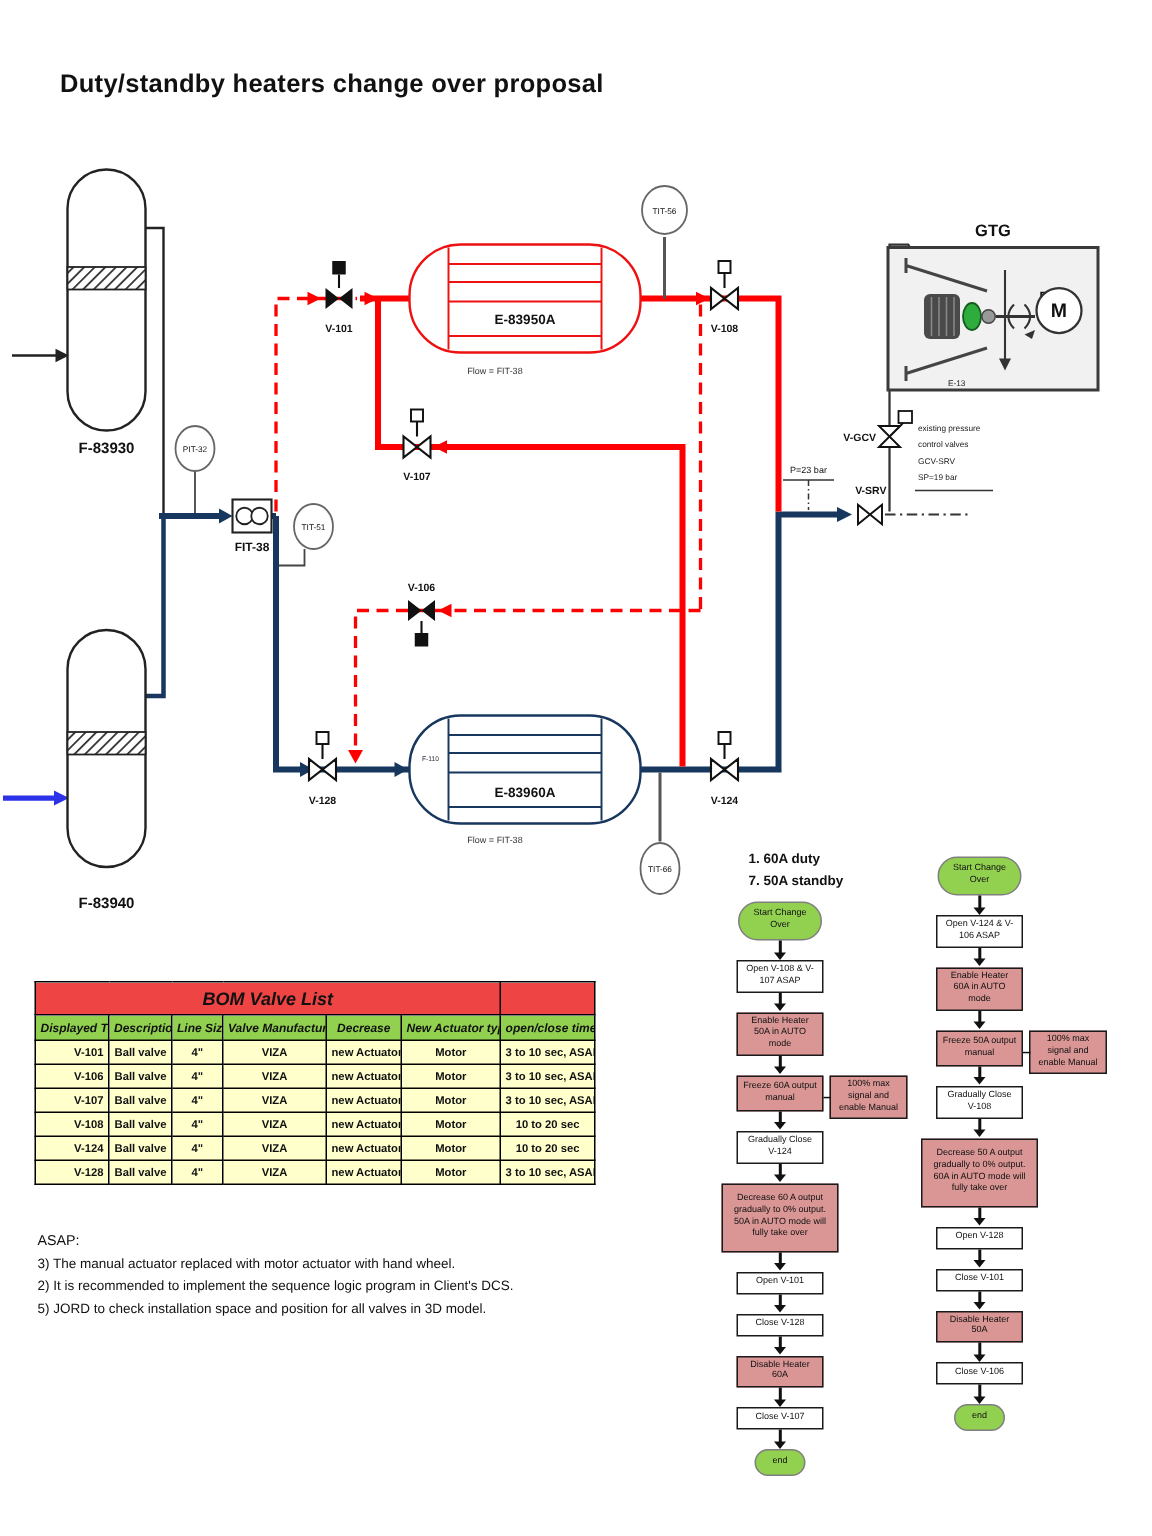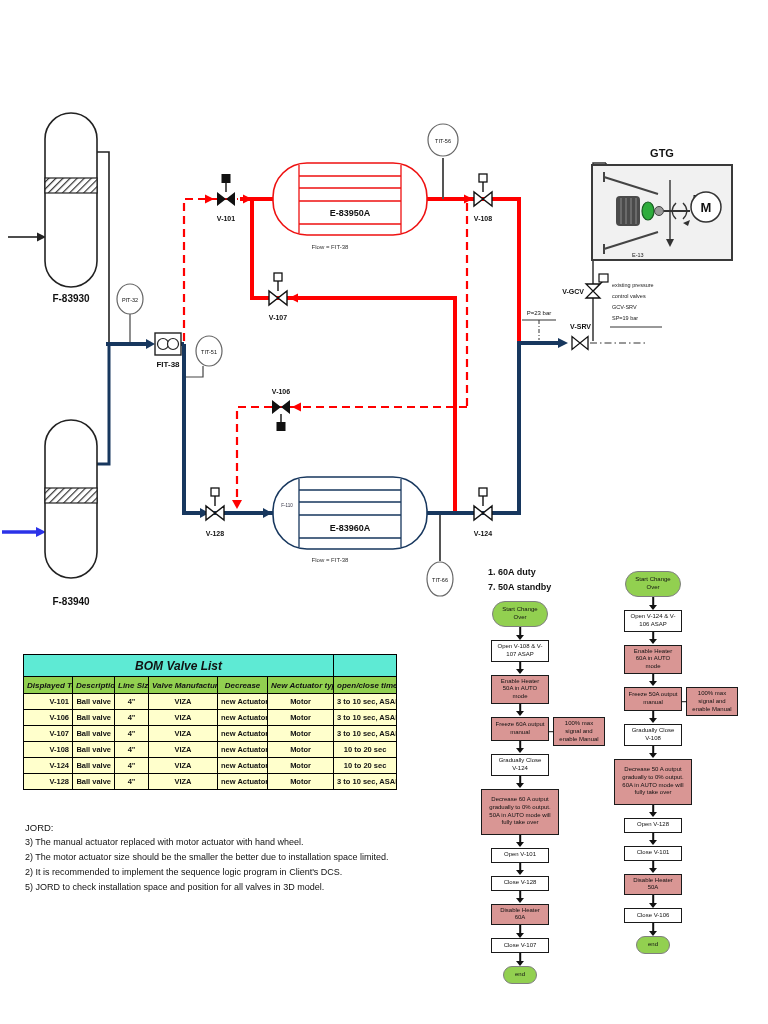--- a/index.html
+++ b/index.html
@@ -16,32 +16,32 @@
   .t-flow { font-size:6px;  fill:#333; }
   .t-tiny { font-size:4.5px; fill:#334; }
   .t-gtg  { font-size:11px; font-weight:bold; }
   .t-m    { font-size:13px; font-weight:bold; }
   .t-p    { font-size:8px;  font-weight:bold; }
   .t-note { font-size:5.5px; fill:#222; }
 
   
   #bom { position:absolute; left:23px; top:654px; width:374px; border-collapse:collapse; table-layout:fixed; }
   #bom td { border:1.8px solid #000; overflow:hidden; white-space:nowrap; padding:0 3px; }
-  #bom tr.t-title td { background:#5eead4; height:22px; font-size:12px; font-weight:bold; font-style:italic; text-align:center; }
+  #bom tr.t-title td { background:#ef4444; height:22px; font-size:12px; font-weight:bold; font-style:italic; text-align:center; }
   #bom tr.t-head td  { background:#92d050; height:17px; font-size:8px; font-weight:bold; font-style:italic; text-align:center; }
   #bom tr.t-row td   { background:#ffffcc; height:16px; font-size:7.5px; font-weight:bold; text-align:center; }
   #bom tr.t-row td:nth-child(1), #bom tr.t-row td:nth-child(2), #bom tr.t-row td:nth-child(5) { text-align:right; }
 
   
   #notes { position:absolute; left:25px; top:820px; font-size:9px; line-height:15px; }
   #notes .nh { font-size:9.5px; }
 
   
   .fc { position:absolute; top:565px; width:150px; }
-  .fc-conds { margin-left:20px; font-size:9px; font-weight:bold; line-height:15px; }
+  .fc-conds { margin-left:31px; font-size:9px; font-weight:bold; line-height:15px; }
   .fc-col { margin-top:6px; width:104px; display:flex; flex-direction:column; align-items:center; }
   .node { border:1.6px solid #1a1a1a; font-size:6px; line-height:1.3; text-align:center;
           display:flex; align-items:center; justify-content:center; padding:2px 3px; }
   .start { background:#92d050; border-color:#7f7f7f; border-radius:13px; width:56px; min-height:26px; }
   .endn  { background:#92d050; border-color:#7f7f7f; border-radius:10px; width:34px; min-height:18px; }
   .white { background:#fff; width:58px; min-height:20px; }
   .pink  { background:#d99694; width:58px; min-height:20px; }
   .w1 { min-height:15px; }
   .tall { width:78px; min-height:46px; }
   .step-row { position:relative; width:58px; }
@@ -51,20 +51,21 @@
   .fc-arrow { position:relative; width:10px; height:13px; flex:none; }
   .fc-arrow::before { content:""; position:absolute; left:50%; top:0; width:1.6px; height:8.5px; background:#111; transform:translateX(-50%); }
   .fc-arrow::after  { content:""; position:absolute; left:50%; top:7.5px; transform:translateX(-50%);
                       border-left:4px solid transparent; border-right:4px solid transparent; border-top:5.5px solid #111; }
 </style>
 </head>
 <body>
 
 <div id="page">
 
+  <div id="page-title">Duty/standby heaters change over proposal</div>
 
   <svg width="768" height="660" viewBox="0 0 768 660" style="position:absolute;left:0;top:0;">
     <defs>
       <pattern id="hx" width="5" height="5" patternUnits="userSpaceOnUse" patternTransform="rotate(45)">
         <rect width="5" height="5" fill="#fff"></rect>
         <line x1="0" y1="0" x2="0" y2="5" stroke="#333" stroke-width="2.4"></line>
       </pattern>
     </defs>
 
     <g>
@@ -312,23 +313,22 @@
           <td>4"</td>
           <td>VIZA</td>
           <td>new Actuator</td>
           <td>Motor</td>
           <td>3 to 10 sec, ASAP</td>
     </tr>
   </tbody>
     </table>
 
   <div id="notes">
-    <div class="nh">JORD:</div>
+    <div class="nh">ASAP:</div>
     <div>3) The manual actuator replaced with motor actuator with hand wheel.</div>
-    <div>2) The motor actuator size should be the smaller the better due to installation space limited.</div>
     <div>2) It is recommended to implement the sequence logic program in Client's DCS.</div>
     <div>5) JORD to check installation space and position for all valves in 3D model.</div>
   </div>
 
   <div class="fc" style="left:468px">
     <div class="fc-conds">
       <div>1. 60A duty</div>
       <div>7. 50A standby</div>
     </div>
     <div class="fc-col">

